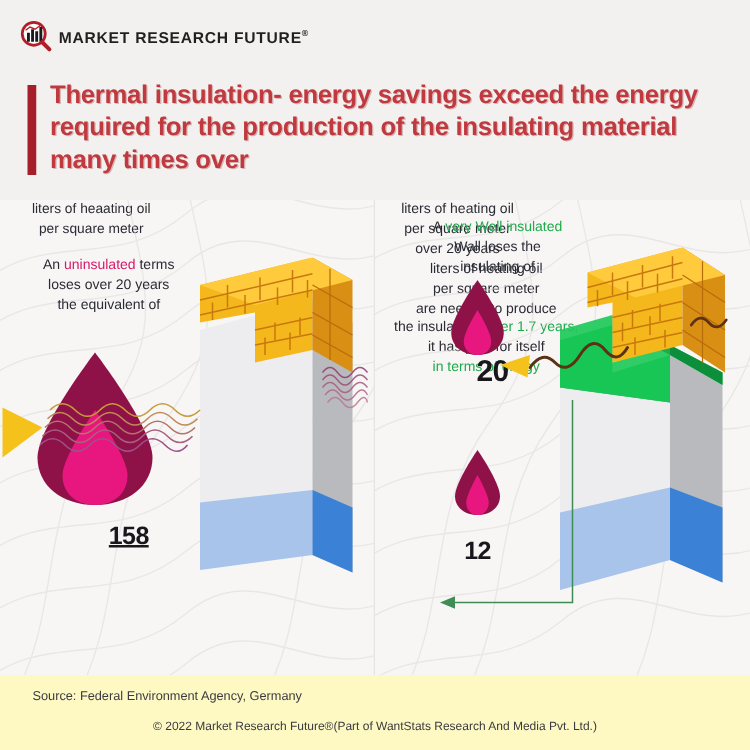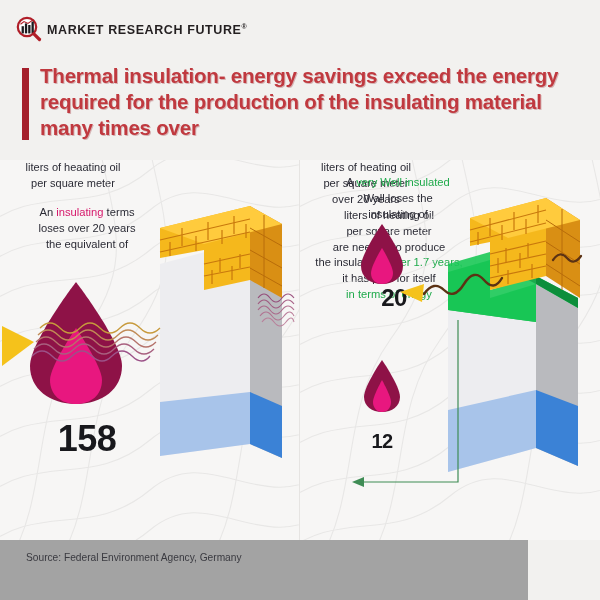--- a/index.html
+++ b/index.html
@@ -47,32 +47,32 @@
     font-size:11.2px; line-height:1.45;
   }
   .cap-left  { left:14px; top:44px; width:146px; }
   .hl-pink   { color:#d6186b; }
   .hl-green  { color:#1faa4b; }
 
   .bignum {
     position:absolute; text-align:center;
     font-weight:bold; color:#18181c; letter-spacing:-0.5px;
   }
-  .num-158 { left:14px; top:258px; width:146px; font-size:36px; }
+  .num-158 { left:30px; top:258px; width:146px; font-size:20px;text-decoration:underline; }
   .sub-158 { left:14px; top:290px; width:146px; font-size:11px; line-height:1.42; color:#2b2b35; text-align:center; }
 
   
   .cap-right { left:22px; top:14px; width:152px; }
   .num-20    { left:34px; top:124px; width:120px; font-size:24px; }
   .sub-20    { left:16px; top:154px; width:132px; font-size:11.2px; line-height:1.42; color:#2b2b35; text-align:center; }
   .num-12    { left:22px; top:270px; width:120px; font-size:20px; }
   .sub-12    { left:2px; top:300px; width:178px; font-size:11.2px; line-height:1.42; color:#2b2b35; text-align:center; }
 
   
-  .footer { position:absolute; left:0; top:540px; width:528px; height:60px; background:#a3a3a3; }
+  .footer { position:absolute; left:0; top:540px; width:600px; height:60px; background:#fef9c3; }
   .source    { position:absolute; left:26px; top:12px; font-size:10.2px; color:#3a3a40; }
   .copyright { position:absolute; left:0; top:36px; width:600px; text-align:center; font-size:9.6px; color:#3a3a40; }
 
   svg { display:block; }
 </style>
 </head>
 <body>
 
 <div id="stage">
 
@@ -113,21 +113,21 @@
           <path d="M-20 340 C 40 290, 90 330, 150 280 S 260 310, 330 260"></path>
           <path d="M-20 390 C 40 340, 90 380, 150 330 S 260 360, 330 310"></path>
           <path d="M-20 430 C 40 380, 90 420, 150 370 S 260 400, 330 350"></path>
           <path d="M10 400 C 50 330, 30 250, 80 180 S 120 80, 100 -10"></path>
           <path d="M60 400 C 100 330, 80 250, 130 180 S 170 80, 150 -10"></path>
           <path d="M210 400 C 250 330, 230 250, 280 180 S 320 80, 300 -10"></path>
         </g>
       </svg>
 
       <div class="cap cap-left">
-        <span>An </span><span class="hl-pink">insulating</span><span> terms</span><br>
+        <span>An </span><span class="hl-pink">uninsulated</span><span> terms</span><br>
         <span>loses over 20 years</span><br>
         <span>the equivalent of</span>
       </div>
 
       <svg width="120" height="130" viewBox="0 0 120 130" style="position:absolute;left:16px;top:118px;">
         <path d="M60 4 C 60 4, 14 64, 14 88 C 14 111, 34 126, 60 126 C 86 126, 106 111, 106 88 C 106 64, 60 4, 60 4 Z" fill="#8e1247"></path>
         <path d="M60 50 C 60 50, 34 88, 34 102 C 34 117, 45 126, 60 126 C 75 126, 86 117, 86 102 C 86 88, 60 50, 60 50 Z" fill="#e8177f"></path>
       </svg>
 
       <div class="bignum num-158">158</div>
@@ -302,15 +302,16 @@
 
       <svg width="140" height="180" viewBox="0 0 140 180" style="position:absolute;left:40px;top:160px;">
         <path d="M118,0 L118,162 L22,162" fill="none" stroke="#3f8c55" stroke-width="1.2"></path>
         <polygon points="12,162 24,157 24,167" fill="#3f8c55"></polygon>
       </svg>
     </div>
   </div>
 
   <div class="footer">
     <div class="source">Source: Federal Environment Agency, Germany</div>
+    <div class="copyright">© 2022 Market Research Future®(Part of WantStats Research And Media Pvt. Ltd.)</div>
   </div>
 
 </div>
 
 </body></html>

